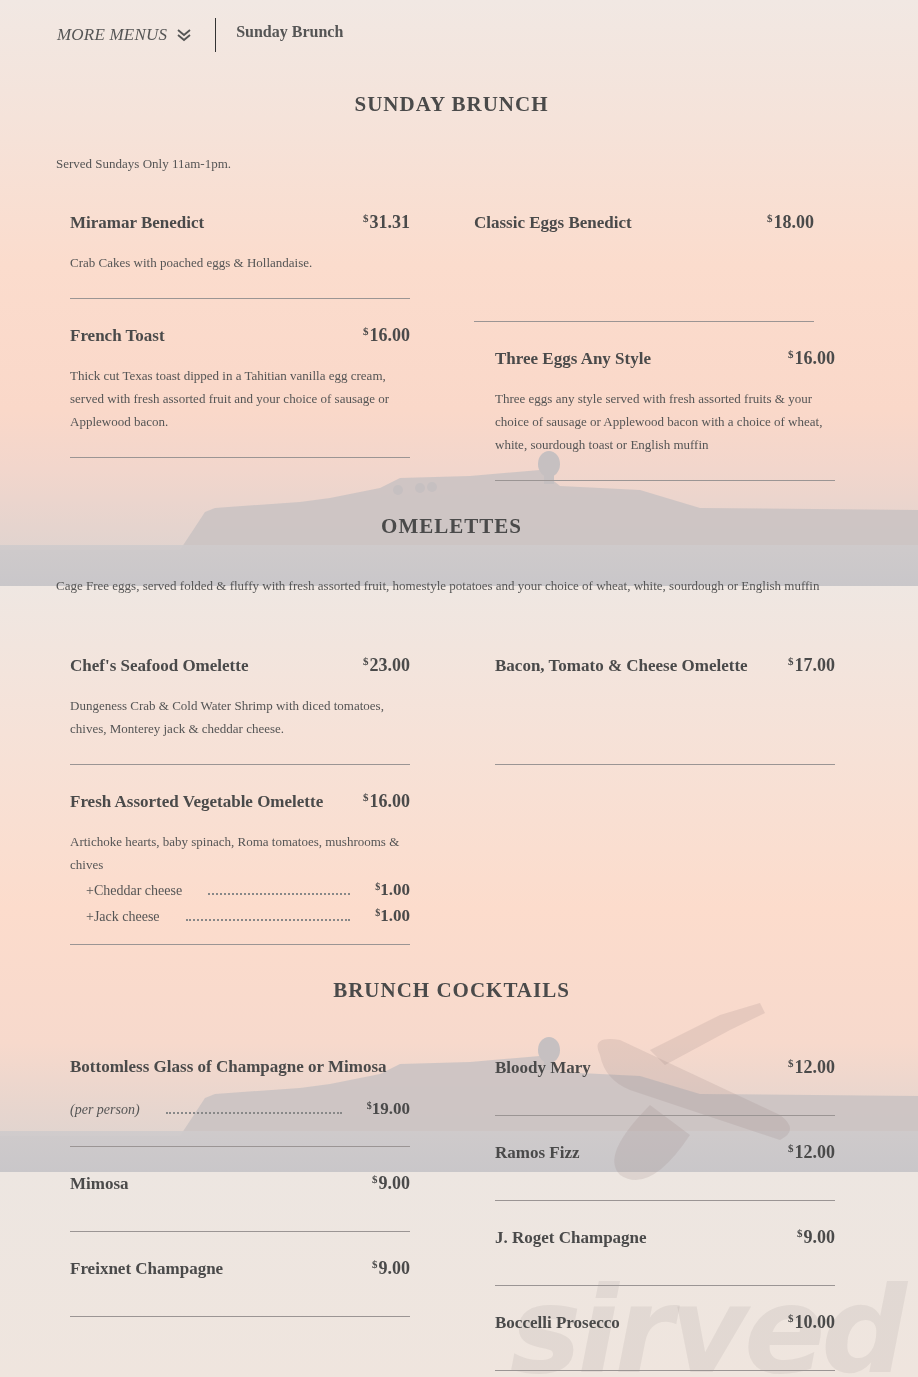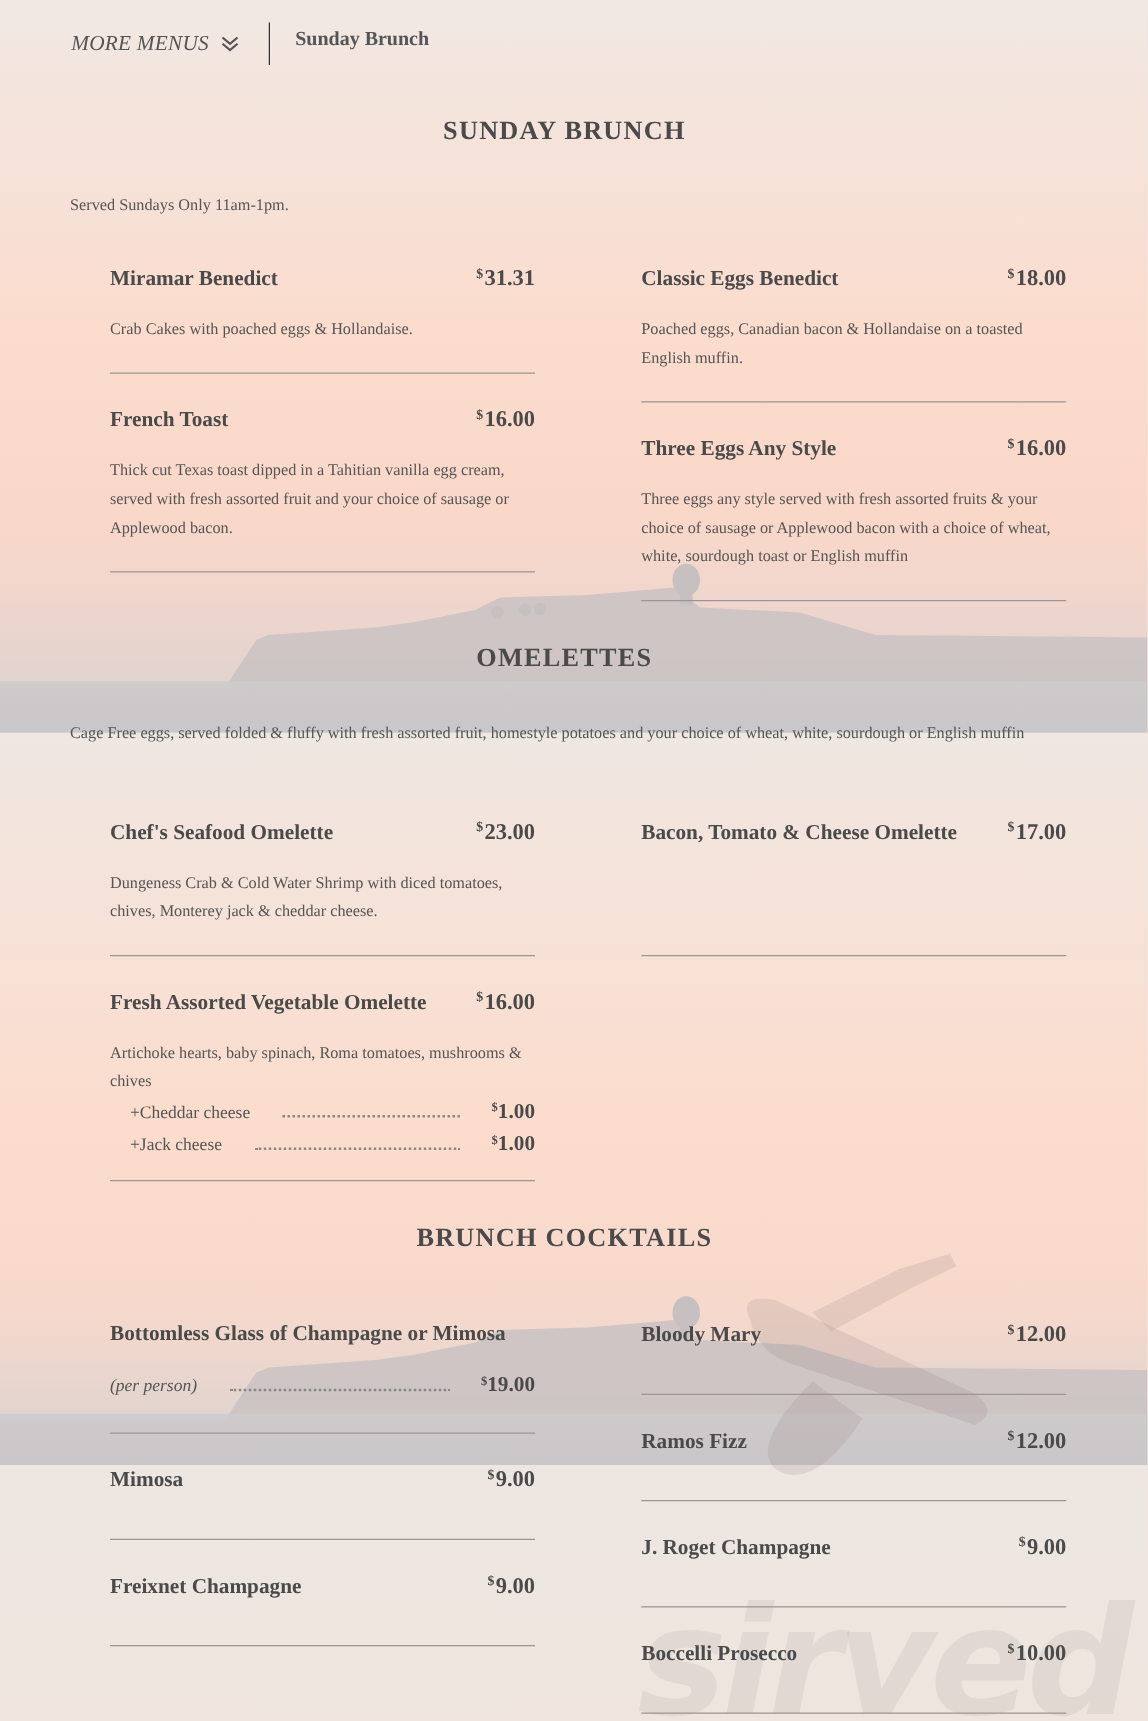--- a/index.html
+++ b/index.html
@@ -20,21 +20,21 @@
 
   .topbar { position:absolute; left:57px; top:18px; height:34px; display:flex; align-items:center; }
   .more-menus { font-size:17px; color:#555; display:flex; align-items:center; cursor:pointer; letter-spacing:.2px;font-style:italic; }
   .more-menus svg { margin-left:10px; }
   .divider-v { width:1px; height:34px; background:#333; margin:0 20px 0 24px; }
   .current-menu { font-size:16px; font-weight:bold; color:#555; margin-top:-6px; }
 
   .section-title { position:absolute; left:0; width:903px; text-align:center; font-size:21px; font-weight:bold; letter-spacing:1px; color:#4a4a4a; }
   .section-desc { position:absolute; left:56px; width:770px; font-size:13px; line-height:21px; color:#555; }
 
-  .item { position:absolute; width:340px;margin-left:18px; }
+  .item { position:absolute; width:340px; }
   .item .row { display:flex; justify-content:space-between; align-items:baseline; }
   .item .name { font-size:17px; font-weight:bold; color:#4a4a4a; }
   .item .price { font-size:18px; font-weight:bold; color:#4a4a4a; }
   .item .price sup { font-size:11px; vertical-align:6px; margin-right:1px; }
   .item .desc { font-size:13px; line-height:23px; color:#555; margin-top:18px; }
   .item .rule { position:absolute; left:0; width:340px; height:1px; background:#9b9594; }
 
   .addon { display:flex; align-items:baseline; font-size:14px; color:#555; margin-left:16px; line-height:22px;gap:22px; }
   .addon .lbl { white-space:nowrap; }
   .addon .dots { flex:1; border-bottom:2px dotted #888; margin:0 3px 4px 4px; height:1px; }
@@ -90,26 +90,25 @@
 <div class="section-desc" style="top:153px">Served Sundays Only 11am-1pm.</div>
 
 <div class="item" style="left:70px;top:212px">
   <div class="row">
       <span class="name">Miramar Benedict</span>
       <span class="price"><sup>$</sup><span>31.31</span></span>
     </div>
   <div class="desc">Crab Cakes with poached eggs &amp; Hollandaise.</div>
   <div class="rule" style="top:86px"></div>
 </div>
-<div class="item" style="left:495px;top:212px">
+<div class="item" style="left:474px;top:212px">
   <div class="row">
       <span class="name">Classic Eggs Benedict</span>
       <span class="price"><sup>$</sup><span>18.00</span></span>
     </div>
-  <div class="desc">Poached eggs, Canadian bacon &amp; Hollandaise on a toasted English muffin.</div>
   <div class="rule" style="top:109px"></div>
 </div>
 <div class="item" style="left:70px;top:325px">
   <div class="row">
       <span class="name">French Toast</span>
       <span class="price"><sup>$</sup><span>16.00</span></span>
     </div>
   <div class="desc">Thick cut Texas toast dipped in a Tahitian vanilla egg cream, served with fresh assorted fruit and your choice of sausage or Applewood bacon.</div>
   <div class="rule" style="top:132px"></div>
 </div>

